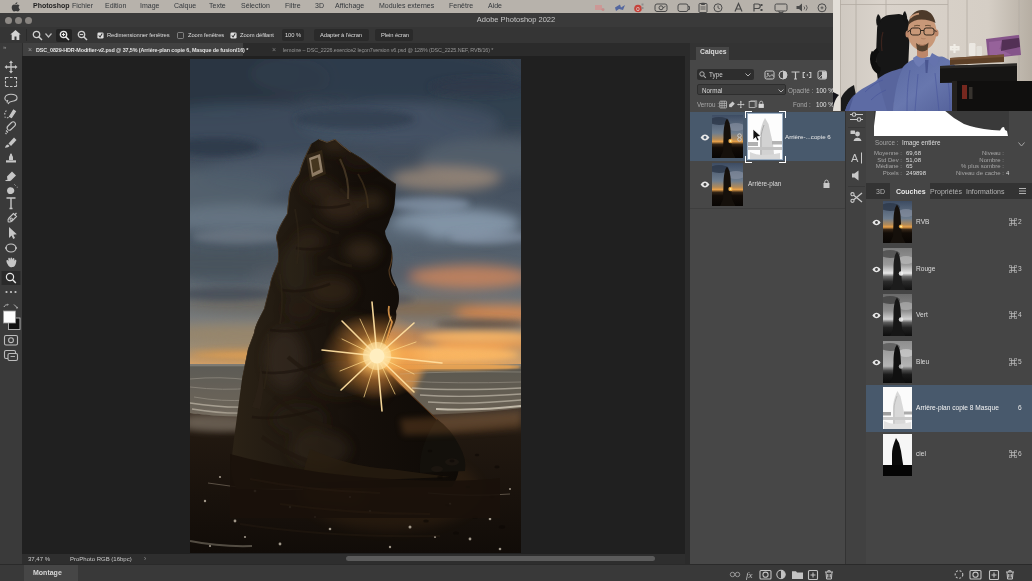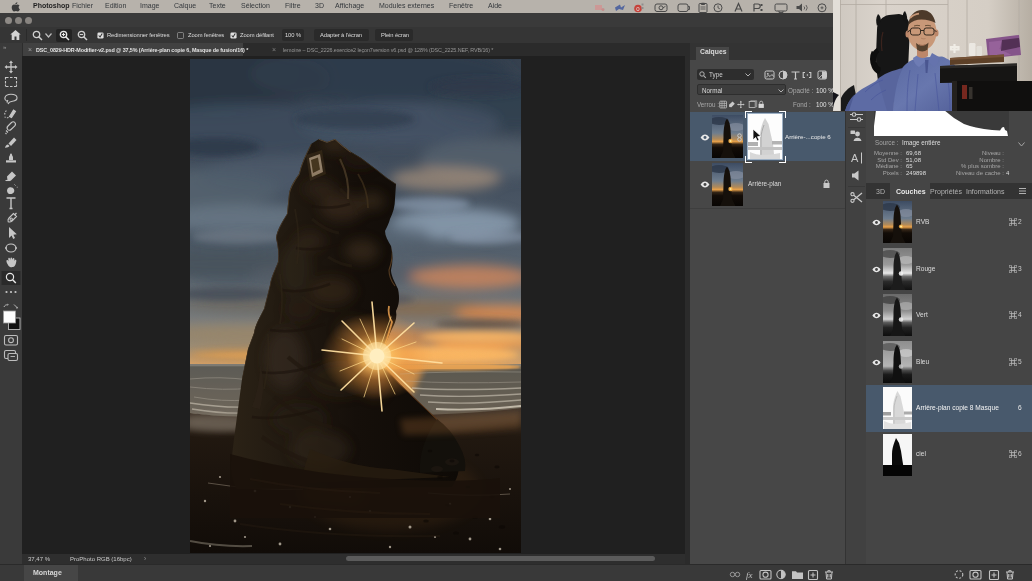--- a/index.html
+++ b/index.html
@@ -59,20 +59,21 @@
       <circle cx="230" cy="5.8" r="4"></circle>
         <path d="M228.5,5.8h3M230,4.3v3" stroke-width="0.8"></path>
     </g>
   </svg>
 </div>
 
 <div class="abs" id="titlebar" style="left:0;top:13px;width:1032px;height:14px;background:#3a3a3a;">
   <div class="abs" style="left:5px;top:4px;width:7px;height:7px;border-radius:50%;background:#8e8a86;"></div>
   <div class="abs" style="left:15px;top:4px;width:7px;height:7px;border-radius:50%;background:#888480;"></div>
   <div class="abs" style="left:25px;top:4px;width:7px;height:7px;border-radius:50%;background:#888480;"></div>
+  <div class="abs txt" style="left:0;top:2px;width:1032px;text-align:center;font-size:7.5px;color:#c6c6c6;">Adobe Photoshop 2022</div>
 </div>
 
 <div class="abs" id="optionsbar" style="left:0;top:27px;width:1032px;height:16px;background:#353535;border-bottom:1px solid #282828;">
   <svg class="abs" style="left:10px;top:3px;" width="11" height="10" viewBox="0 0 11 10">
       <path fill="#d2d2d2" d="M5.5,0L0.3,4.6h1.4V10h2.8V6.6h2V10h2.8V4.6h1.4z"></path>
     </svg>
   <div class="abs" style="left:26px;top:2px;width:1px;height:12px;background:#2a2a2a;"></div>
   <svg class="abs" style="left:32px;top:3px;" width="11" height="11" viewBox="0 0 11 11">
       <circle cx="4.5" cy="4.5" r="3.2" fill="none" stroke="#cfcfcf" stroke-width="1.3"></circle>
       <path d="M7,7l3,3" stroke="#cfcfcf" stroke-width="1.5"></path>

